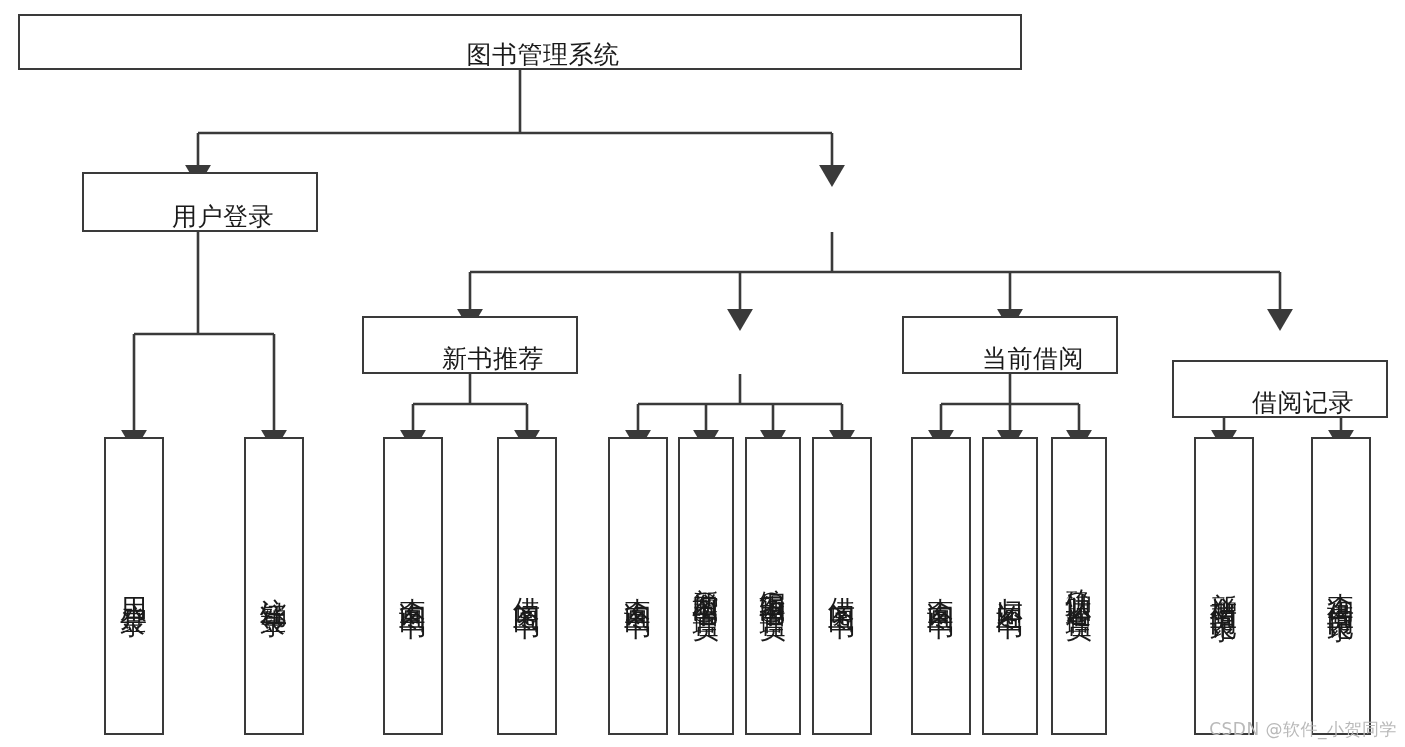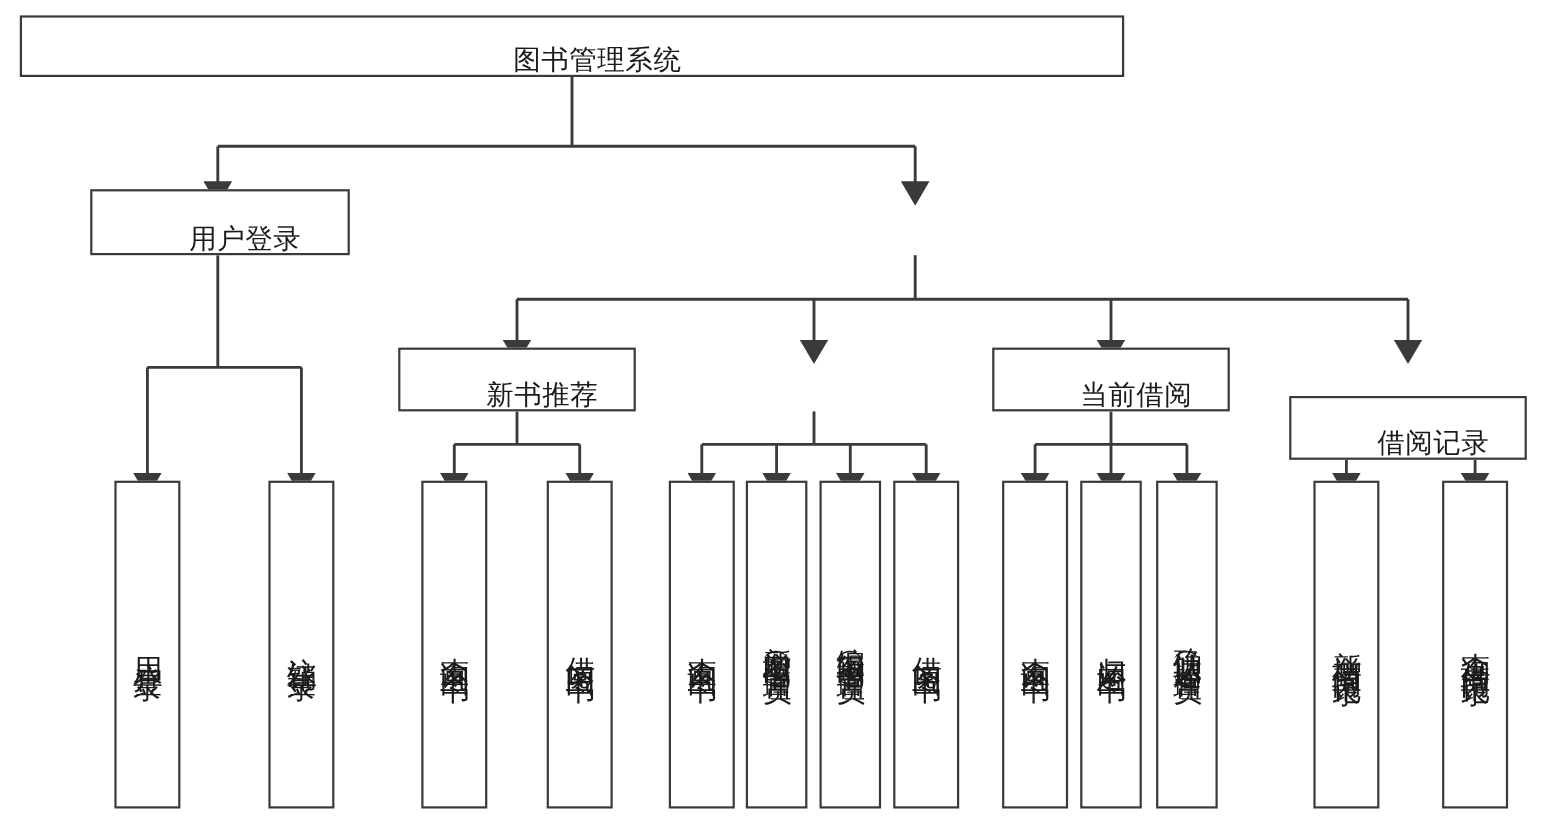--- a/index.html
+++ b/index.html
@@ -188,13 +188,14 @@
     <span class="label">确认归还（管理员）</span>
   </div>
 
   <div class="node vert" style="left:1194px; top:437px; width:60px; height:298px;">
     <span class="label">新增借阅记录</span>
   </div>
   <div class="node vert" style="left:1311px; top:437px; width:60px; height:298px;">
     <span class="label">查询借阅记录</span>
   </div>
 
+  <div class="watermark">CSDN @软件_小贺同学</div>
 </div>
 
 </body></html>

